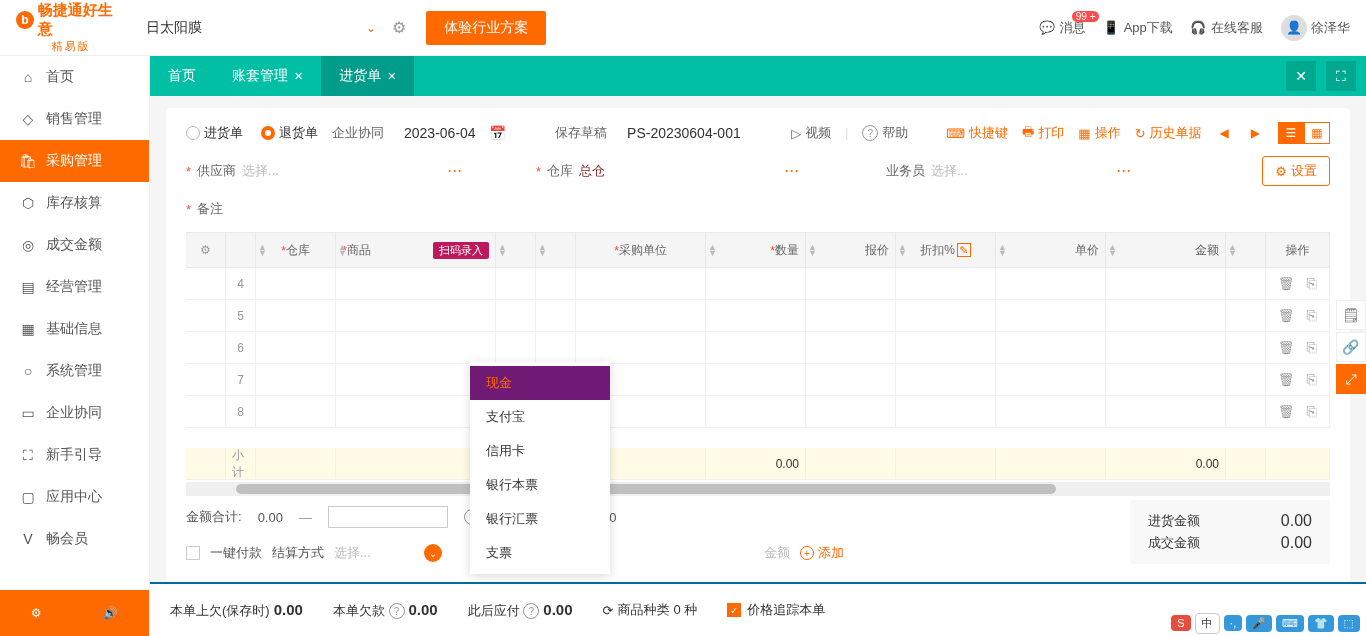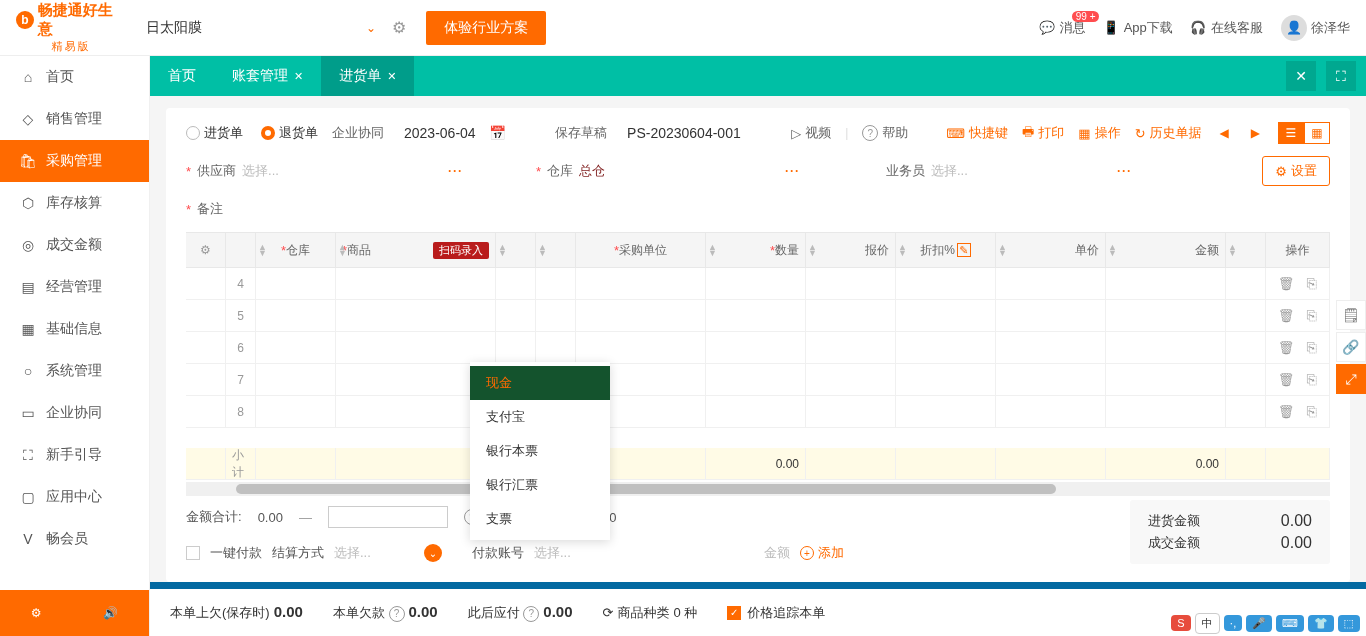--- a/index.html
+++ b/index.html
@@ -78,21 +78,21 @@
     .c-prod { width: 160px; justify-content: flex-start; }
     .c-unit { width: 130px; }
     .c-qty { width: 100px; justify-content: flex-end; }
     .c-price { width: 90px; justify-content: flex-end; }
     .c-disc { width: 100px; }
     .c-uprice { width: 110px; justify-content: flex-end; }
     .c-amount { width: 120px; justify-content: flex-end; }
     .c-blank {width: 40px;}
     .c-ops { width: 100px; gap: 12px; }
     .sort-icon { color: #bbb; font-size: 9px; position: absolute; left: 2px; display:flex; flex-direction:column; line-height: 6px;}
-    .scan-badge { background: #b91c1c; color: #fff; font-size: 11px; padding: 1px 6px; border-radius: 2px; margin-left: auto;}
+    .scan-badge { background: #be185d; color: #fff; font-size: 11px; padding: 1px 6px; border-radius: 2px; margin-left: auto;}
     .edit-sq { color: #ff6a00; font-size: 11px; border: 1px solid #ff6a00; width:14px; height:14px; display:inline-flex; align-items:center; justify-content:center; margin-left:2px;}
     .op-icon { color: #999; cursor: pointer; font-size: 13px;}
     .grid-body { flex:1; overflow:auto; }
     .h-scroll { height:14px; background:#f0f0f0; position:relative; margin-top:2px;}
     .h-scroll-thumb { position:absolute; left:50px; width:820px; height:10px; top:2px; background:#c0c0c0; border-radius:5px;}
     
     
     .summary-row { display: flex; align-items: center; gap: 16px; padding: 10px 0; font-size: 13px; color: #555; }
     .eq { color: #999; }
     .q-icon { width:16px; height:16px; border:1px solid #999; border-radius:50%; display:inline-flex; align-items:center; justify-content:center; font-size:10px; color:#999; cursor:pointer;}
@@ -101,31 +101,31 @@
     .totals-box .trow { display:flex; justify-content:space-between; padding: 2px 0;}
     .tval { font-size: 16px; color:#333;}
     
     .pay-row { display:flex; align-items:center; gap:10px; padding: 6px 0 10px; font-size:13px; color:#555;}
     .chk { width:14px; height:14px; border:1px solid #ccc; display:inline-block;}
     .dropdown-chev { width:18px; height:18px; background:#ff6a00; color:#fff; border-radius:50%; display:inline-flex; align-items:center; justify-content:center; font-size:10px; cursor:pointer;}
     .add-link { color:#ff6a00; display:flex; align-items:center; gap:4px; cursor:pointer;}
     .plus-circle { width:14px; height:14px; border:1px solid #ff6a00; border-radius:50%; display:inline-flex; align-items:center; justify-content:center; font-size:10px;}
     
     
-    .footer-bar { height: 54px; background:#fff; border-top:7px solid #0369a1; display:flex; align-items:center; padding: 0 20px; gap: 30px; font-size:13px;}
+    .footer-bar { height: 54px; background:#fff; border-top:2px solid #0369a1; display:flex; align-items:center; padding: 0 20px; gap: 30px; font-size:13px;}
     .footer-bar .num { font-weight:bold; font-size:15px; margin-left:4px;}
     .chk-orange { width:14px; height:14px; background:#ff6a00; display:inline-flex; align-items:center; justify-content:center; color:#fff; font-size:10px;}
     .btn { padding: 7px 20px; border-radius:3px; font-size:14px; cursor:pointer; border:1px solid #ddd; background:#fff;}
     .btn.outline-orange { border-color:#ff6a00; color:#ff6a00;}
     .btn.solid-orange { background:#ff6a00; color:#fff; border-color:#ff6a00;}
     
     
     .dropdown-panel { position: absolute; left: 470px; top: 362px; width: 140px; background:#fff; box-shadow: 0 2px 10px rgba(0,0,0,0.15); z-index: 500; padding: 4px 0;}
     .dd-item { padding: 8px 16px; font-size:13px; cursor:pointer;}
-    .dd-item.active { background:#14532d; color:#ff6a00;}
+    .dd-item.active { background:#701a75; color:#ff6a00;}
     
     
     .ime-bar { position:absolute; right:0; bottom:0; height:26px; display:flex; align-items:center; gap:4px; padding:0 6px; z-index:600;}
     .ime-chip { background:#fff; border:1px solid #ccc; border-radius:4px; padding:2px 6px; font-size:11px; display:flex; align-items:center; gap:2px;}
     .ime-chip.red { background:#e74c3c; color:#fff; border:none;}
     .ime-chip.blue { background:#3498db; color:#fff; border:none;}
     
     
     .float-right { position:absolute; right:0; top:300px; display:flex; flex-direction:column; gap:2px; z-index:400;}
     .fr-btn { width:30px; height:30px; background:#fff; border:1px solid #eee; display:flex; align-items:center; justify-content:center; font-size:14px; color:#666; cursor:pointer;}
@@ -591,20 +591,21 @@
     <div style="display:flex;align-items:center;gap:6px">
         <span class="chk-orange">✓</span>
         <span>价格追踪本单</span>
       </div>
   </div>
 </div>
 
 <div class="dropdown-panel" id="dd-panel">
     <div class="dd-item active">现金</div>
     <div class="dd-item">支付宝</div>
+    <div class="dd-item">信用卡</div>
     <div class="dd-item">银行本票</div>
     <div class="dd-item">银行汇票</div>
     <div class="dd-item">支票</div>
   </div>
 
 <div class="float-right">
   <div class="fr-btn">🗒</div>
   <div class="fr-btn">🔗</div>
   <div class="fr-btn orange">⤢</div>
 </div>

